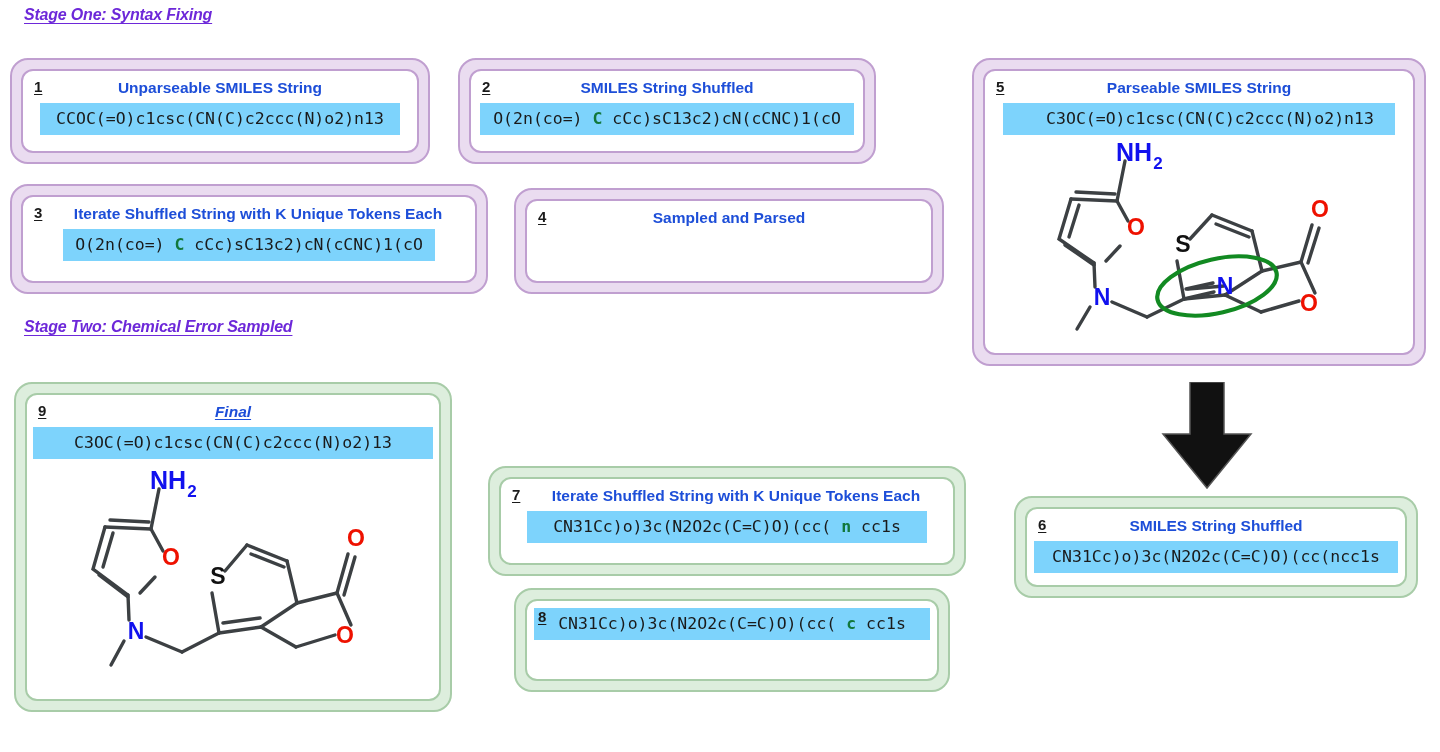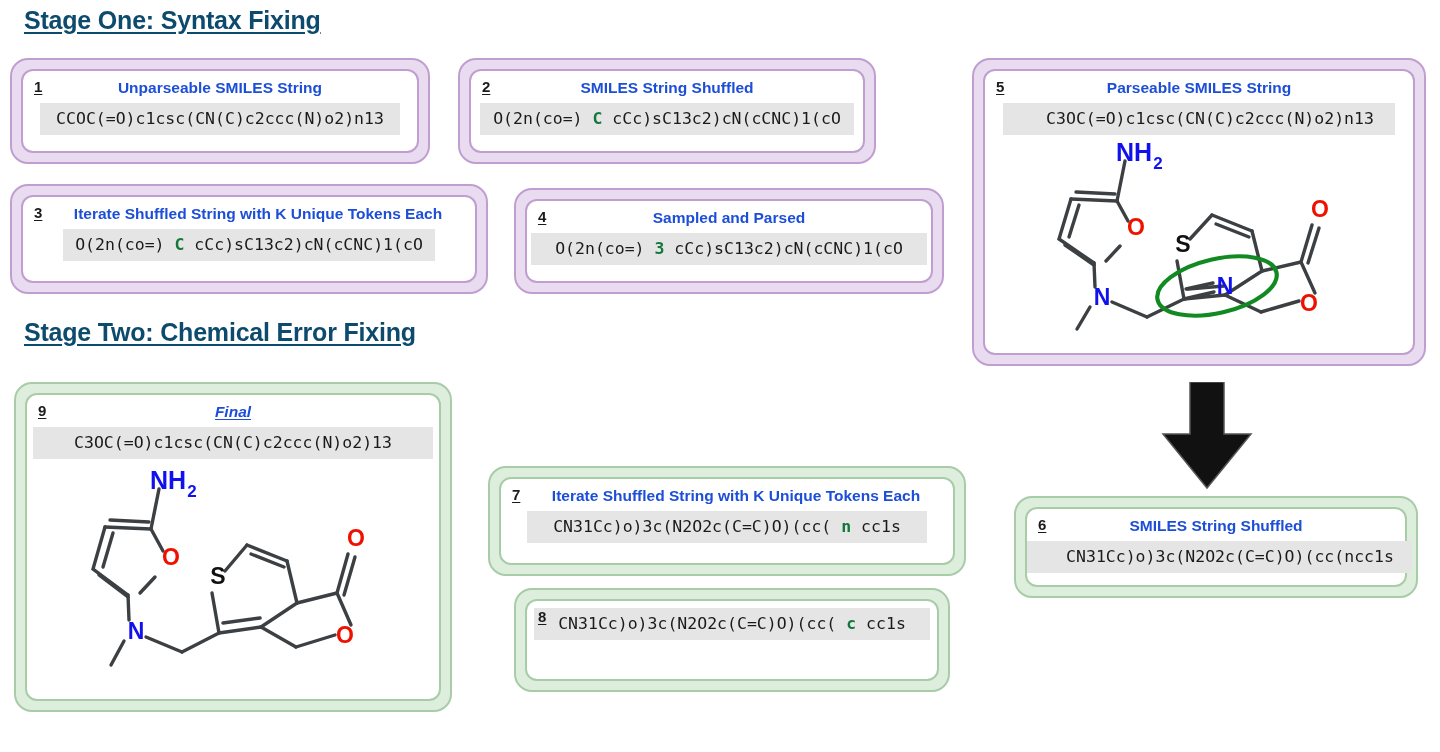--- a/index.html
+++ b/index.html
@@ -6,26 +6,27 @@
   body{
     width:1440px;height:752px;
     background:#ffffff;
     font-family:"Liberation Sans", sans-serif;
     position:relative;
     overflow:hidden;
   }
   .stage-heading{
     position:absolute;
     font-weight:bold;
-    font-size:25px;
-    color:#0c4a6e;
+    font-size:16px;
+    color:#6d28d9;
     text-decoration:underline;
     text-underline-offset:3px;
     letter-spacing:-.2px;
     white-space:nowrap;
+    font-style:italic;
   }
   
   .card{
     position:absolute;
     box-sizing:border-box;
     border-radius:18px;
     padding:9px;
   }
   .card.purple{ background:#eadcf0; border:2px solid #c09fd0; }
   .card.green { background:#ddeedd; border:2px solid #a8cca8; }
@@ -55,21 +56,21 @@
     color:#1d4ed8;
     padding:8px 8px 0 8px;
     line-height:1.1;
     white-space:nowrap;
   }
   .card-title.wide{ padding-left:26px; }
   .card-title.final{ font-style:italic; text-decoration:underline; text-underline-offset:2px; }
 
   .smiles{
     margin:7px auto 0 auto;
-    background:#e5e5e5;
+    background:#7dd3fc;
     font-family:"DejaVu Sans Mono","Liberation Mono",monospace;
     font-size:16.5px;
     color:#1a1a1a;
     line-height:1.95;
     text-align:center;
     white-space:pre;
     display:block;
   }
   .smiles b{ color:#12783c; font-weight:bold; }
 
@@ -103,21 +104,20 @@
     <span class="card-num">3</span>
     <div class="card-title wide">Iterate Shuffled String with K Unique Tokens Each</div>
     <span class="smiles" style="width:372px;"><span>O(2n(co=) </span><b>C</b><span> cCc)sC13c2)cN(cCNC)1(cO</span></span>
   </div>
 </div>
 
 <div class="card purple" style="left:514px; top:188px; width:430px; height:106px;">
   <div class="card-inner">
     <span class="card-num">4</span>
     <div class="card-title">Sampled and Parsed</div>
-    <span class="smiles" style="width:396px;"><span>O(2n(co=) </span><b>3</b><span> cCc)sC13c2)cN(cCNC)1(cO</span></span>
   </div>
 </div>
 
 <div class="card purple" style="left:972px; top:58px; width:454px; height:308px;">
   <div class="card-inner">
     <span class="card-num">5</span>
     <div class="card-title">Parseable SMILES String</div>
     <span class="smiles" style="width:370px;padding-left:22px;">C3OC(=O)c1csc(CN(C)c2ccc(N)o2)n13</span>
 
     <svg class="mol" width="400" height="195" viewBox="0 0 400 195" style="margin-top:4px;">
@@ -172,21 +172,21 @@
         <text x="103" y="166" font-size="23" fill="#1111ee">N</text>
         <text x="184" y="113" font-size="23" fill="#111111">S</text>
         <text x="226" y="155" font-size="23" fill="#1111ee">N</text>
         <text x="321" y="78" font-size="23" fill="#ee1100">O</text>
         <text x="310" y="172" font-size="23" fill="#ee1100">O</text>
       </g>
     </svg>
   </div>
 </div>
 
-<div class="stage-heading" style="left:24px; top:318px;">Stage Two: Chemical Error Fixing</div>
+<div class="stage-heading" style="left:24px; top:318px;">Stage Two: Chemical Error Sampled</div>
 
 <div class="card green" style="left:14px; top:382px; width:438px; height:330px;">
   <div class="card-inner">
     <span class="card-num">9</span>
     <div class="card-title final">Final</div>
     <span class="smiles" style="width:400px;">C3OC(=O)c1csc(CN(C)c2ccc(N)o2)13</span>
 
     <svg class="mol" width="400" height="212" viewBox="0 0 400 212" style="margin-top:6px;">
       <g fill="none" stroke="#3c4043" stroke-width="3.4" stroke-linecap="round">
 
@@ -249,19 +249,19 @@
   <div class="card-inner">
     <span class="card-num">8</span>
     <span class="smiles" style="width:396px;"><span>CN31Cc)o)3c(N2O2c(C=C)O)(cc( </span><b>c</b><span> cc1s</span></span>
   </div>
 </div>
 
 <div class="card green" style="left:1014px; top:496px; width:404px; height:102px;">
   <div class="card-inner">
     <span class="card-num">6</span>
     <div class="card-title">SMILES String Shuffled</div>
-    <span class="smiles" style="width:364px;padding-left:21px;">CN31Cc)o)3c(N2O2c(C=C)O)(cc(ncc1s</span>
+    <span class="smiles" style="width:364px;">CN31Cc)o)3c(N2O2c(C=C)O)(cc(ncc1s</span>
   </div>
 </div>
 
 <svg class="down-arrow" style="left:1152px; top:382px;" width="110" height="108" viewBox="0 0 110 108">
   <polygon points="38,0 72,0 72,52 99,52 55,106 11,52 38,52" fill="#111111" stroke="#555555" stroke-width="1.5"></polygon>
 </svg>
 
 </body></html>

